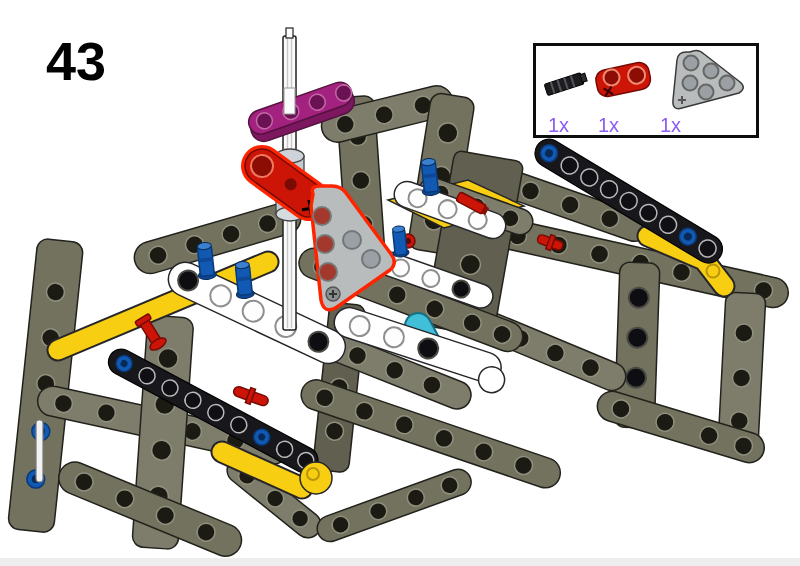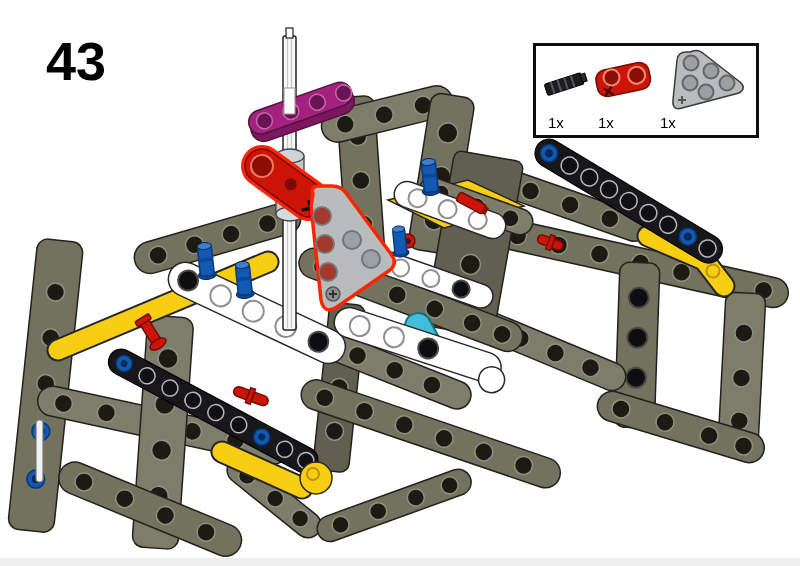--- a/index.html
+++ b/index.html
@@ -1,21 +1,21 @@
 <!DOCTYPE html>
 <html><head>
 <meta charset="utf-8">
 <style>
   html,body{margin:0;padding:0;background:#ffffff;}
   .page{position:relative;width:800px;height:566px;background:#ffffff;overflow:hidden;
         font-family:"Liberation Sans",sans-serif;padding-left:33px;}
   .step-number{position:absolute;left:46px;top:30px;font-size:54px;font-weight:bold;color:#000;}
   .parts-box{position:absolute;left:533px;top:43px;width:220px;height:89px;background:#fff;
              border:3px solid #0d0d0d;}
-  .parts-box .count{position:absolute;top:68px;font-size:15px;color:#000000;}
+  .parts-box .count{position:absolute;top:68px;font-size:20px;color:#8b5cf6;}
   .c1{left:12px}.c2{left:62px}.c3{left:124px}
   .art{position:absolute;left:0;top:0;}
   .footer-bar{position:absolute;left:0;top:558px;width:800px;height:8px;background:#ededed;}
   
   .gf{fill:#73725f;stroke:#22221c;stroke-width:1.5}
   .gf2{fill:#7e7d6b;stroke:#22221c;stroke-width:1.5}
   .gd{fill:#615f4f;stroke:#22221c;stroke-width:1.5}
   .h{fill:#1b1b14;stroke:#90907e;stroke-width:1.5}
   .hd{fill:#0d0d12;stroke:#4a4a44;stroke-width:2}
   .hb{fill:#101014;stroke:#b9b9b9;stroke-width:1.5}

